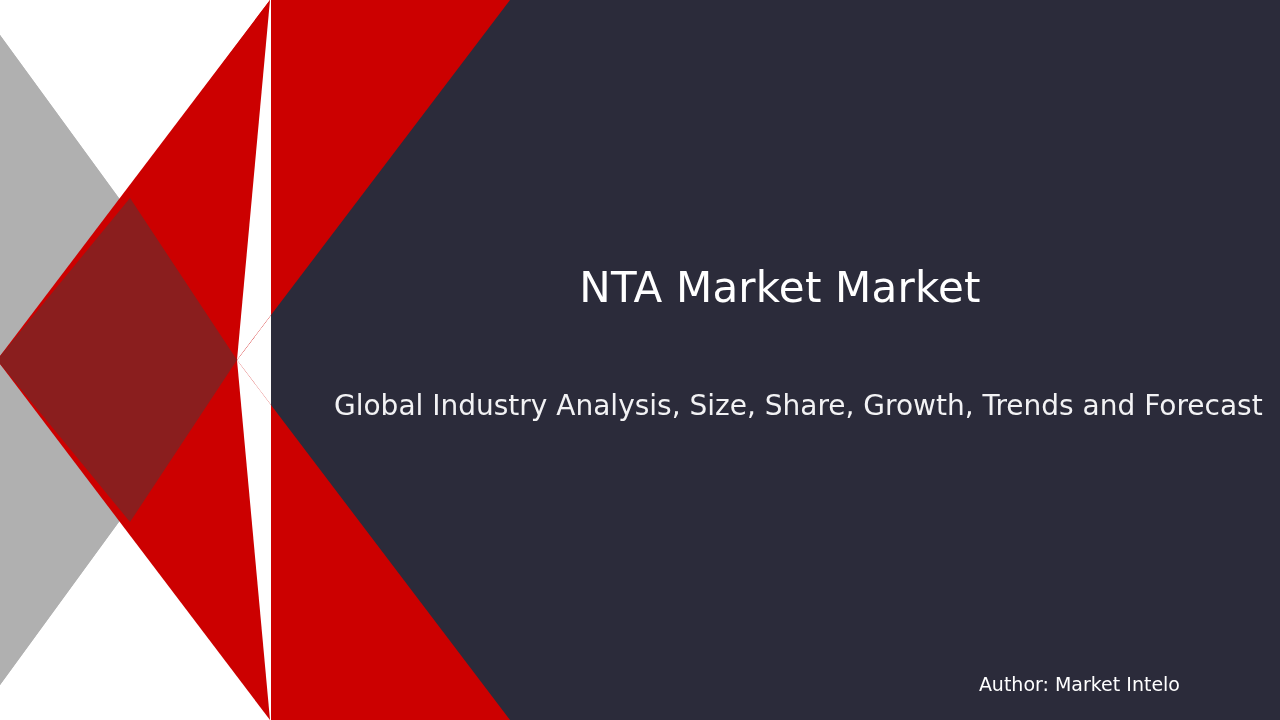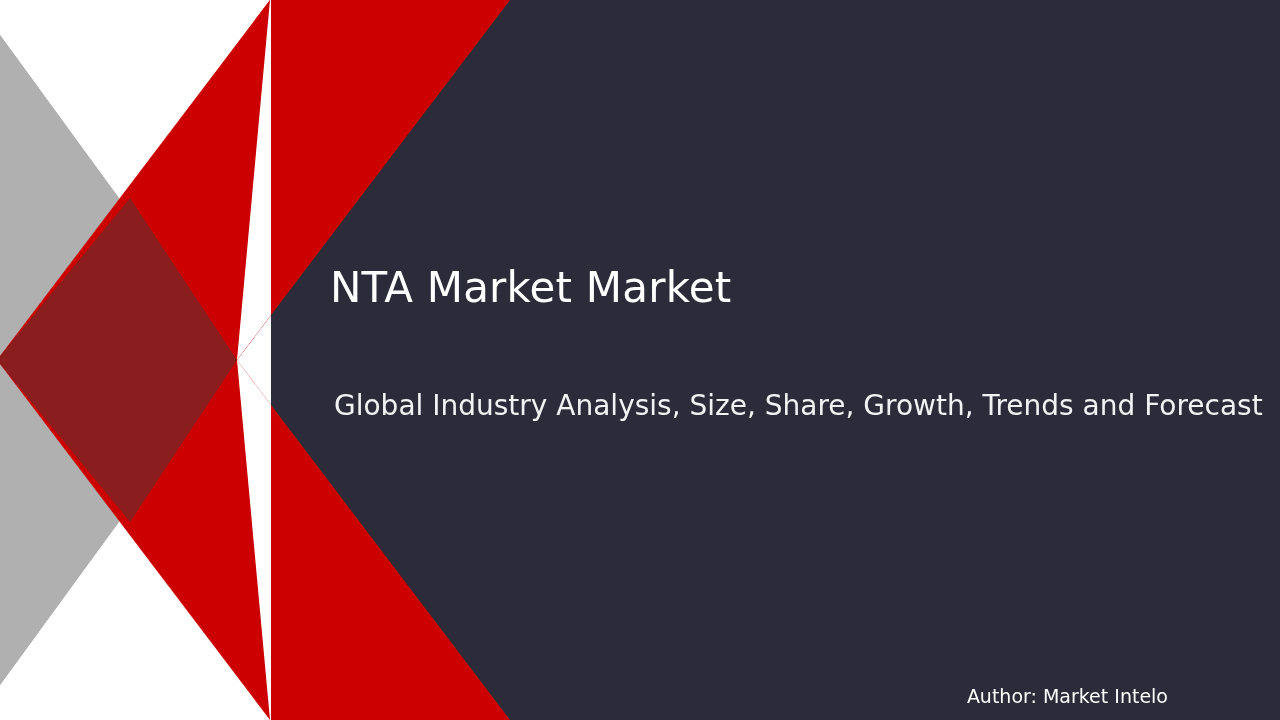--- a/index.html
+++ b/index.html
@@ -39,39 +39,40 @@
     top: 262px;
     width: 900px;
     margin: 0;
     font-family: "DejaVu Sans", sans-serif;
     font-weight: 400;
     font-size: 42px;
     line-height: 52px;
     color: #ffffff;
     letter-spacing: 0.2px;
     white-space: nowrap;
+    text-align: center;
   }
   .slide-subtitle {
     position: absolute;
     left: 330px;
     top: 383px;
     width: 930px;
     margin: 4px;
     font-family: "DejaVu Sans", sans-serif;
     font-weight: 400;
     font-size: 28px;
     line-height: 38px;
     color: #f2f2f4;
     white-space: nowrap;
   }
   .slide-author {
     position: absolute;
     right: 100px;
     top: 671px;
-    margin: 12px;
+    margin: 0;
     font-family: "DejaVu Sans", sans-serif;
     font-weight: 400;
     font-size: 19px;
     line-height: 26px;
     color: #ffffff;
     text-align: right;
     white-space: nowrap;
   }
 </style>
 </head>

